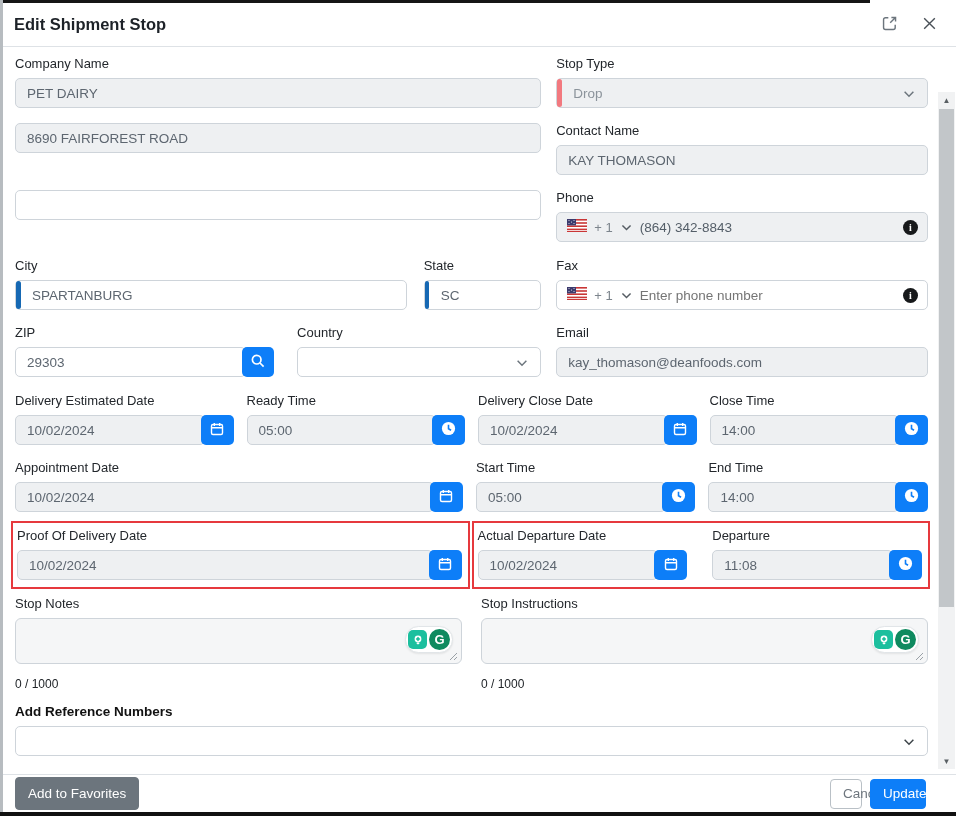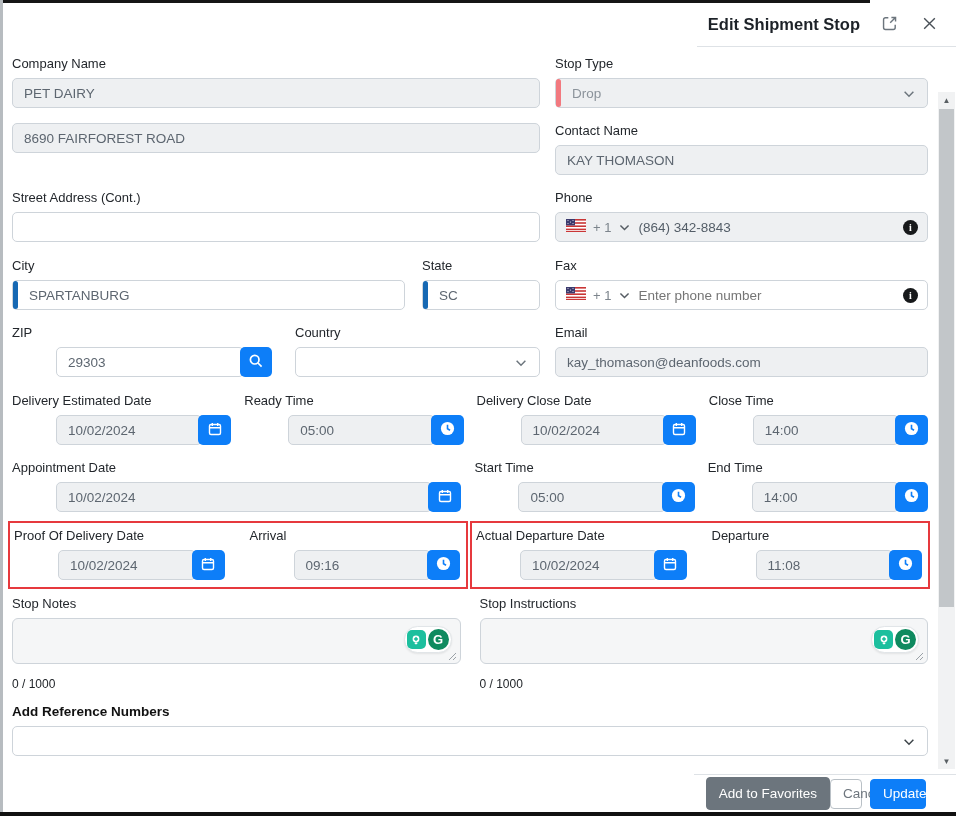--- a/index.html
+++ b/index.html
@@ -1,21 +1,21 @@
 <!DOCTYPE html>
 <html><head>
 <meta charset="utf-8">
 <style>
   * { margin:0; padding:0; box-sizing:border-box; }
   html,body { width:956px; height:816px; font-family:"Liberation Sans", sans-serif; background:#fff; }
   .stage { position:relative; width:956px; height:816px; background:#fff; overflow:hidden; }
   .edge-top { position:absolute; left:0; top:0; width:870px; height:3px; background:#151515; }
   .edge-bottom { position:absolute; left:0; bottom:0; width:100%; height:4px; background:#111; }
   .edge-left { position:absolute; left:0; top:0; width:3px; height:100%; background:#b7bcc0; }
-  .dialog { position:absolute; left:3px; top:3px; right:0; bottom:4px; background:#fff; display:flex; flex-direction:column;align-items:flex-end; }
+  .dialog { position:absolute; left:3px; top:3px; right:0; bottom:4px; background:#fff; display:flex; flex-direction:column; }
 
   
   .hdr { height:44px; flex:0 0 44px; border-bottom:1px solid #dee2e6; display:flex; align-items:center; padding:0 16px 0 11px; }
   .hdr .title { font-size:16.5px; font-weight:bold; color:#1d2228; }
   .hdr .spacer { flex:1; }
   .icon-btn { background:none; border:none; cursor:pointer; padding:2px; display:flex; align-items:center; margin-left:18px; }
 
   
   .bod { flex:1; position:relative; padding:0 28px 0 12px; }
   .frow { display:flex; }
@@ -30,21 +30,21 @@
   .accentwrap .bar { position:absolute; left:1px; top:1px; bottom:1px; width:4.5px; border-radius:4px; z-index:2; }
   .bar.red { background:#f2797f; }
   .bar.blue { background:#1668b3; }
   .accentwrap .inp { padding-left:16px; }
 
   .selectbox { position:relative; height:30px; border:1px solid #ced4da; border-radius:5px; background:#fff;
                display:flex; align-items:center; padding:0 30px 0 16px; color:#8b939b; font-size:13.5px; cursor:pointer; }
   .selectbox.gray { background:#eef0f2; }
   .selectbox .chev { position:absolute; right:11px; top:8px; }
 
-  .igr { display:flex; align-items:stretch;margin-left:44px; }
+  .igr { display:flex; align-items:stretch; }
   .igr .inp { flex:1; min-width:0; border-top-right-radius:5px; border-bottom-right-radius:5px; }
   .sqbtn { width:33px; height:30px; flex:0 0 33px; background:#0d7ef8; border:none; border-radius:5px;
            margin-left:-4px; z-index:3; display:flex; align-items:center; justify-content:center; cursor:pointer; }
 
   .phonebox { height:30px; border:1px solid #ced4da; border-radius:5px; background:#eef0f2;
               display:flex; align-items:center; padding:0 9px 0 10px; gap:7px; }
   .phonebox.white { background:#fff; }
   .dial { font-size:13px; color:#7c848c; white-space:nowrap; }
   .phonebox input { flex:1; min-width:0; border:none; background:transparent; font-size:13.5px; color:#545e68;
                     font-family:inherit; outline:none; }
@@ -141,21 +141,20 @@
           <input class="inp" value="8690 FAIRFOREST ROAD" style="">
         </div>
         <div class="fld" style="width:373px; margin-left:15px">
           <span class="lbl">Contact Name</span>
           <input class="inp" value="KAY THOMASON" style="">
         </div>
       </div>
 
       <div class="frow mt2">
         <div class="fld" style="width:528px">
-          <span class="lbl">Street Address (Cont.)</span>
           <input class="inp white" value="" style="">
         </div>
         <div class="fld" style="width:373px; margin-left:15px">
           <span class="lbl">Phone</span>
           <div class="phonebox">
             <span class="flag">
               <svg width="20" height="13" viewBox="0 0 20 13">
                 <rect width="20" height="13" fill="#fff"></rect>
                 <g fill="#c93636">
                     <rect y="0" width="20" height="1.6"></rect>
@@ -365,32 +364,20 @@
             <div class="igr">
               <input class="inp" value="10/02/2024" style="">
               <button class="sqbtn">
                 <span><svg width="16" height="16" viewBox="0 0 16 16" fill="none" stroke="#fff" stroke-width="1.4">
                       <rect x="2.5" y="3.5" width="11" height="10" rx="1.5"></rect>
                       <path d="M2.5 6.8 h11 M5.3 2 v3 M10.7 2 v3"></path>
                     </svg></span>
               </button>
             </div>
           </div>
-          <div class="fld" style="flex:1">
-            <span class="lbl">Arrival</span>
-            <div class="igr">
-              <input class="inp" value="09:16" style="">
-              <button class="sqbtn">
-                <span><svg width="17" height="17" viewBox="0 0 16 16">
-                      <circle cx="8" cy="8" r="6.2" fill="#fff"></circle>
-                      <path d="M8 4.5 V8.2 L10.4 9.6" stroke="#0d7ef8" stroke-width="1.5" fill="none"></path>
-                    </svg></span>
-              </button>
-            </div>
-          </div>
         </div>
         <div class="redbox" style="flex:1">
           <div class="fld" style="flex:1">
             <span class="lbl">Actual Departure Date</span>
             <div class="igr">
               <input class="inp" value="10/02/2024" style="">
               <button class="sqbtn">
                 <span><svg width="16" height="16" viewBox="0 0 16 16" fill="none" stroke="#fff" stroke-width="1.4">
                       <rect x="2.5" y="3.5" width="11" height="10" rx="1.5"></rect>
                       <path d="M2.5 6.8 h11 M5.3 2 v3 M10.7 2 v3"></path>

